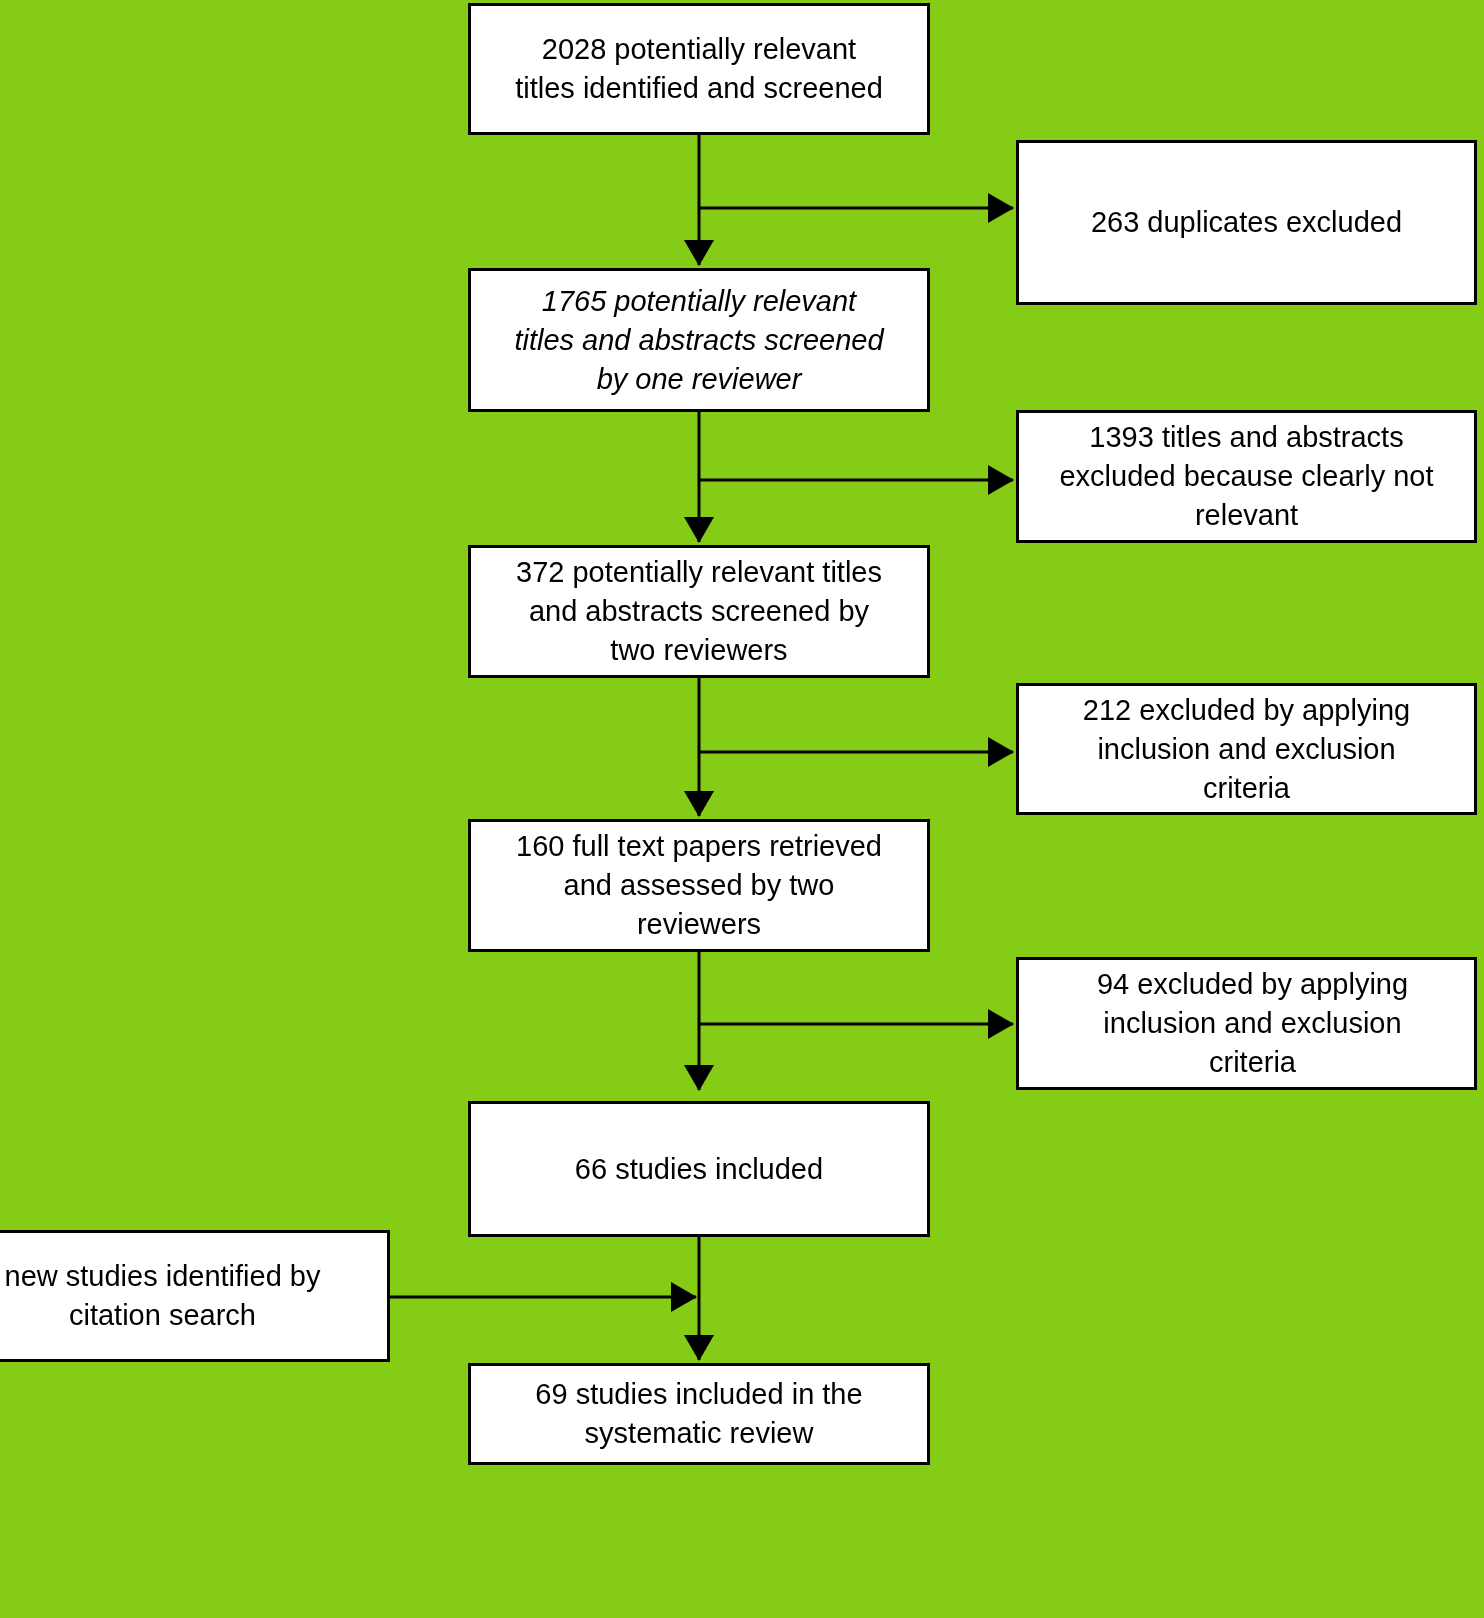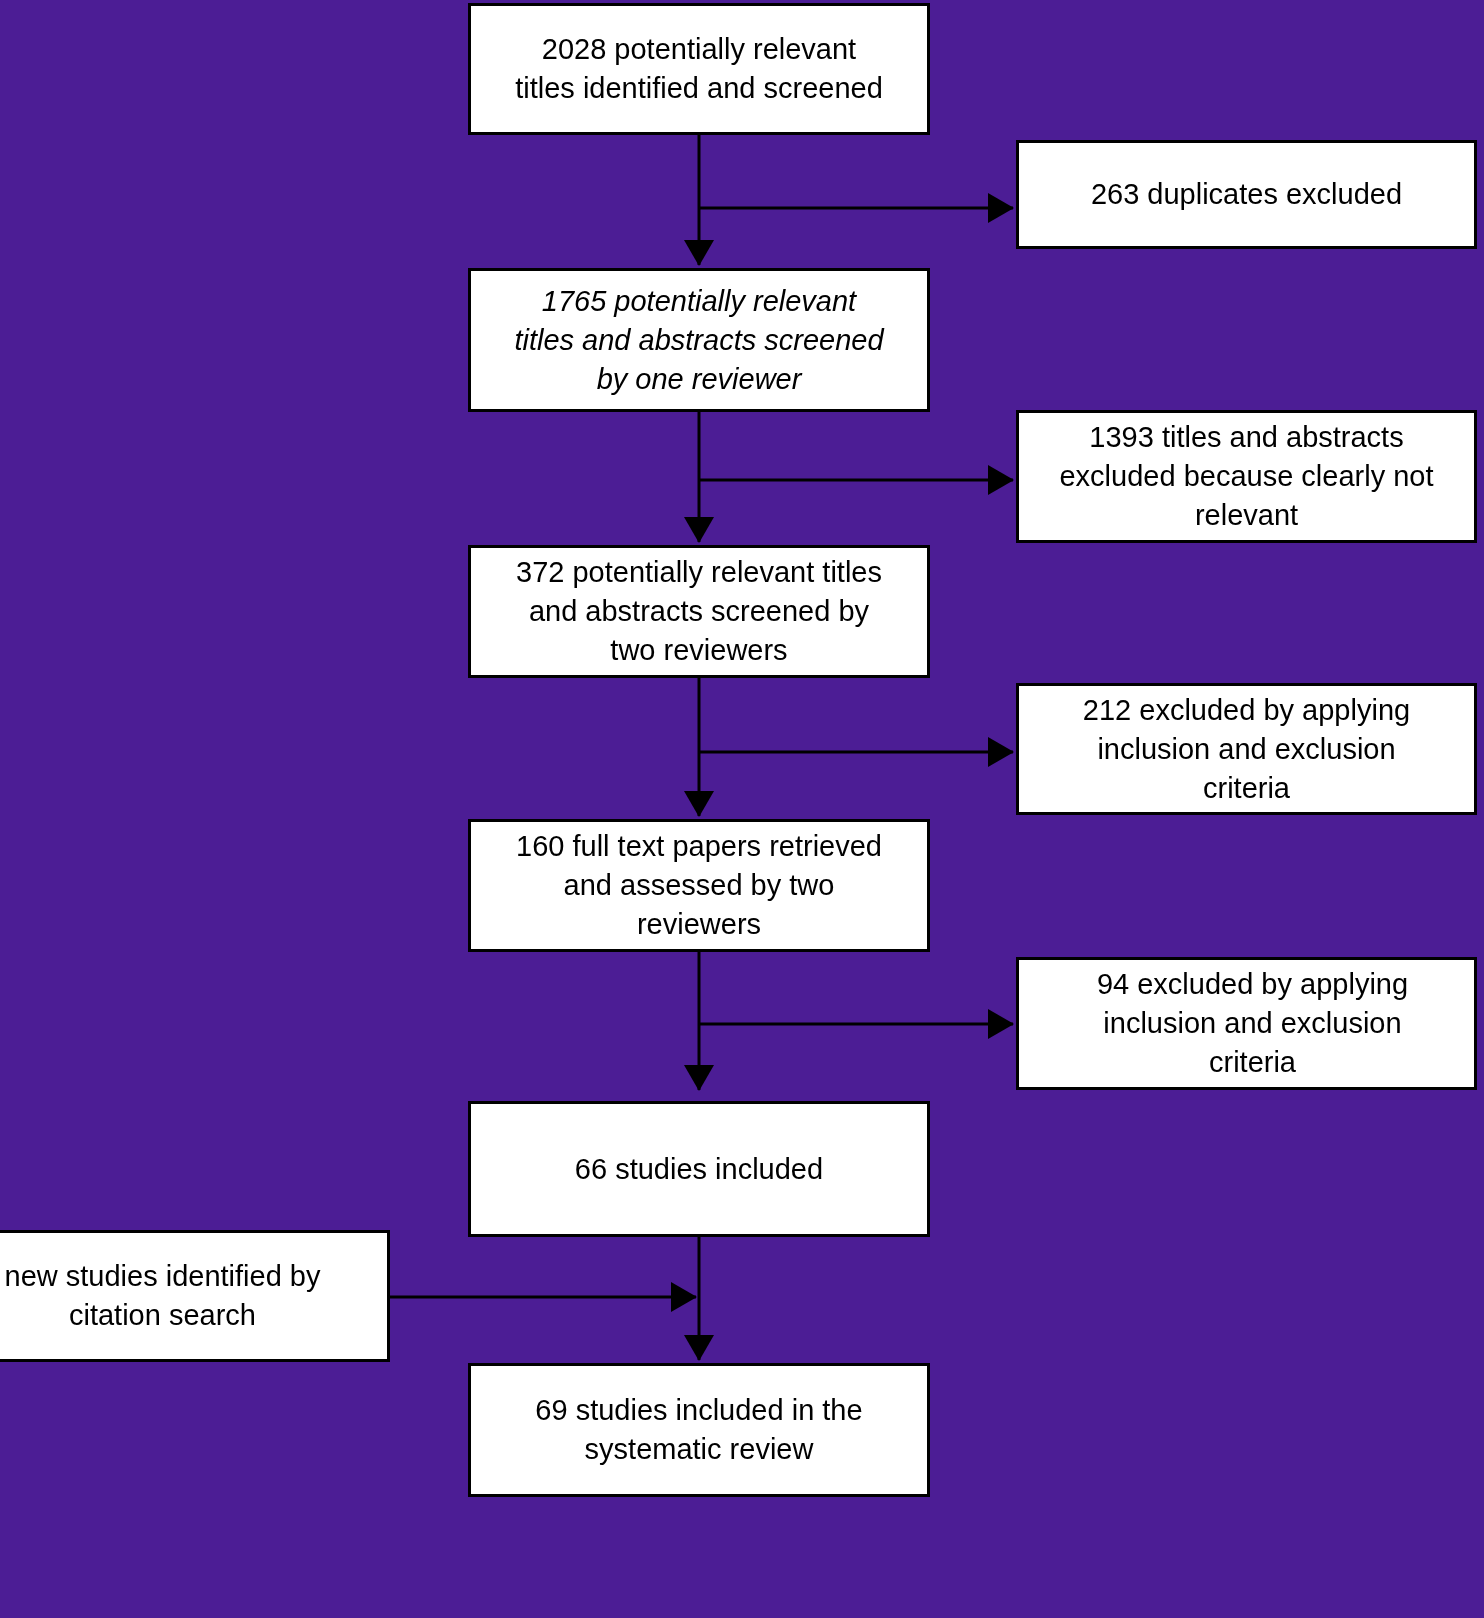--- a/index.html
+++ b/index.html
@@ -1,19 +1,19 @@
 <!DOCTYPE html>
 <html><head>
 <meta charset="utf-8">
 <style>
   html,body{margin:0;padding:0;background:#ffffff;}
   .canvas{
     position:relative;
     width:1484px;height:1618px;
-    background:#4c1d95;
+    background:#84cc16;
     font-family:"Liberation Sans", sans-serif;
     overflow:hidden;
   }
   svg.connectors{position:absolute;left:0;top:0;width:1484px;height:1618px;}
   svg.connectors path{stroke:#000000;stroke-width:3;fill:none;}
   .node{
     position:absolute;
     box-sizing:border-box;
     border:3px solid #000000;
     background:#ffffff;
@@ -26,23 +26,23 @@
     line-height:39px;
     color:#000000;
     padding:0 6px;
   }
   
   .n-a{left:468px;top:3px;width:462px;height:132px;}
   .n-b{left:468px;top:268px;width:462px;height:144px;font-style:italic;}
   .n-c{left:468px;top:545px;width:462px;height:133px;}
   .n-d{left:468px;top:819px;width:462px;height:133px;}
   .n-e{left:468px;top:1093px;width:462px;height:136px;margin-top:8px;}
-  .n-f{left:468px;top:1363px;width:462px;height:134px;}
+  .n-f{left:468px;top:1363px;width:462px;height:102px;}
   
-  .n-r1{left:1016px;top:140px;width:461px;height:109px;justify-content:center;}
+  .n-r1{left:1016px;top:140px;width:461px;height:165px;justify-content:center;}
   .n-r2{left:1016px;top:410px;width:461px;height:133px;align-items:center;}
   .n-r3{left:1016px;top:683px;width:461px;height:132px;}
   .n-r4{left:1016px;top:957px;width:461px;height:133px;padding-left:12px;}
   
   .n-l1{left:-65px;top:1230px;width:455px;height:132px;}
 </style>
 </head>
 <body>
 
 <div class="canvas">

